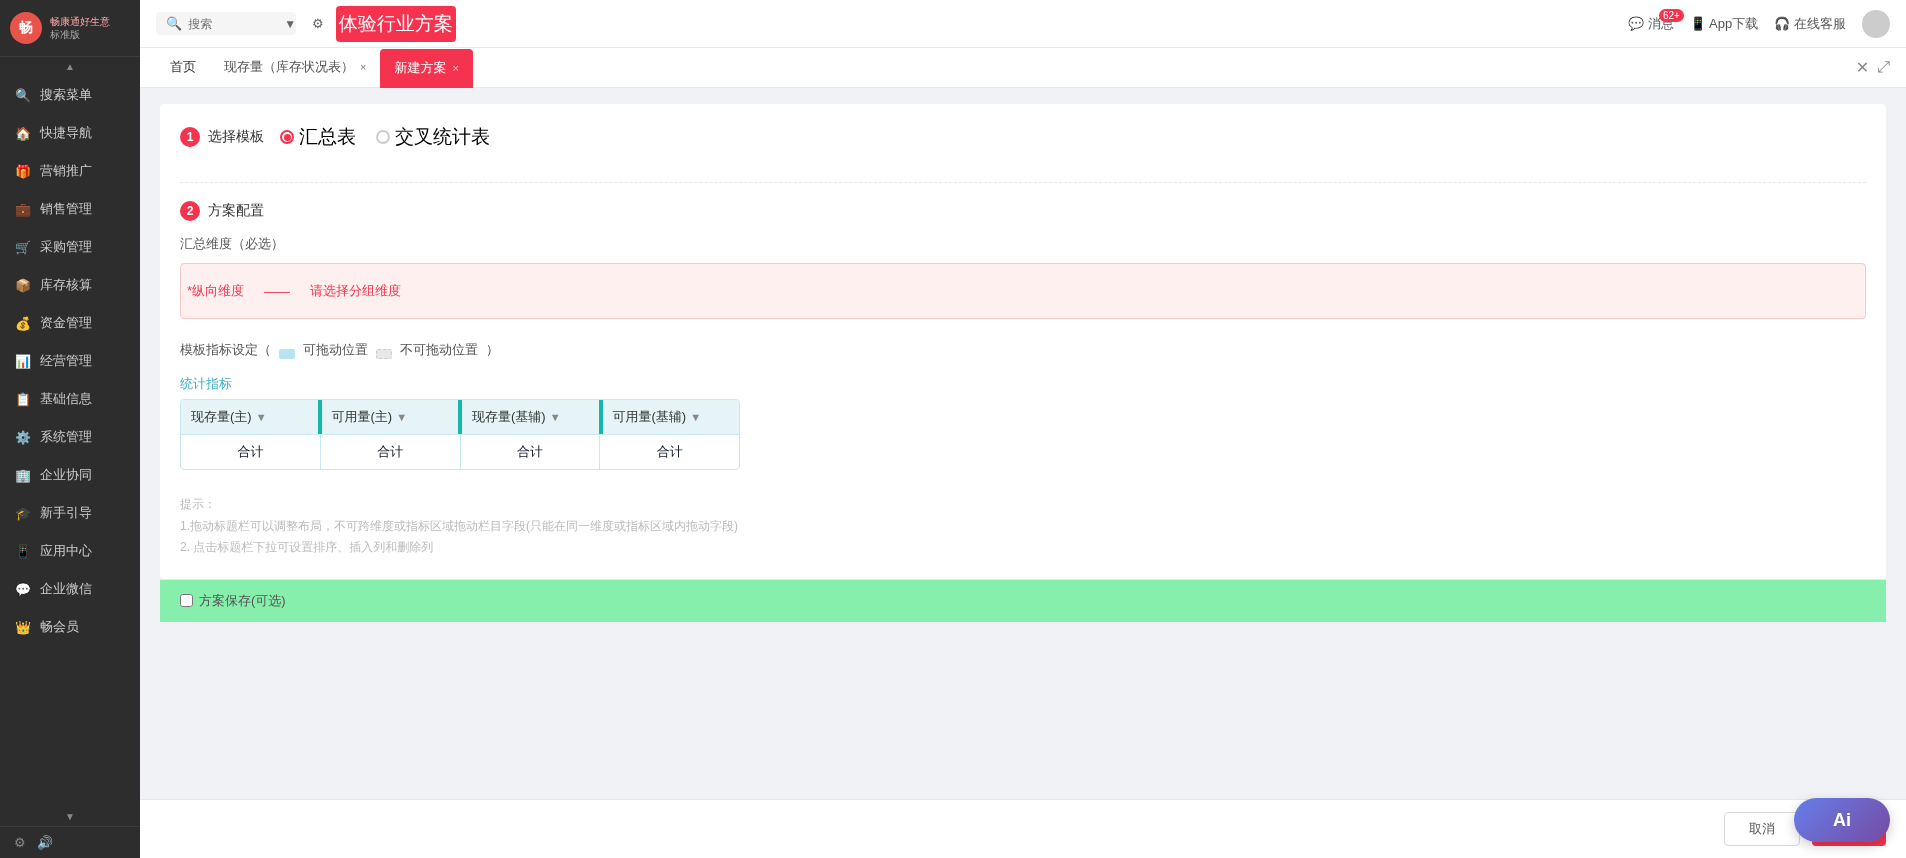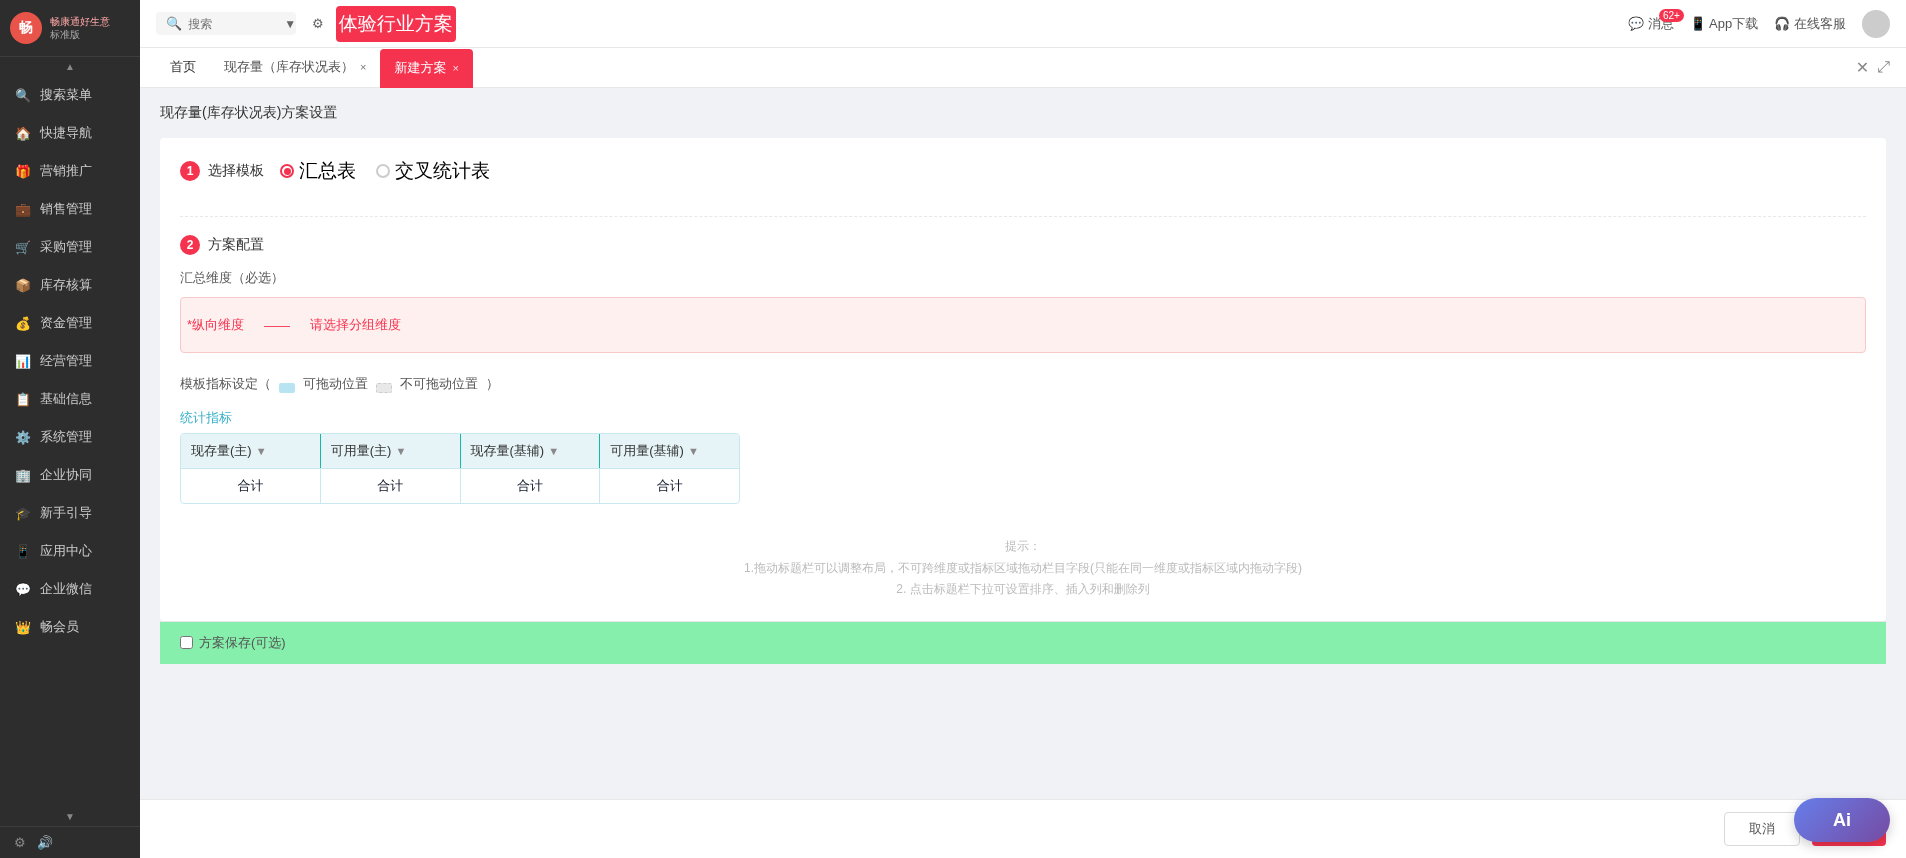--- a/index.html
+++ b/index.html
@@ -302,42 +302,42 @@
     .stats-table-header {
       display: flex;
       background: #e6f4f8;
     }
     .stats-col-header {
       flex: 1;
       padding: 8px 10px;
       display: flex;
       align-items: center;
       gap: 4px;
-      border-right: 1px solid #14b8a6;
+      border-right: 4px solid #14b8a6;
       font-size: 13px;
       color: #333;
     }
     .stats-col-header:last-child { border-right: none; }
     .col-chevron { color: #888; font-size: 11px; cursor: pointer; }
     .stats-table-row {
       display: flex;
       border-top: 1px solid #c8e8f0;
     }
     .stats-col-cell {
       flex: 1;
       padding: 8px 10px;
       border-right: 1px solid #c8e8f0;
       font-size: 13px;
       color: #0f172a;
       text-align: center;
     }
     .stats-col-cell:last-child { border-right: none; }
 
     
-    .tips-section { margin-top: 32px; color: #bbb; font-size: 12px; line-height: 1.8; text-align: center; }
+    .tips-section { margin-top: 24px; color: #bbb; font-size: 12px; line-height: 1.8; }
     .tips-title { color: #bbb; }
 
     
     .bottom-section {
       background: #86efac;
       padding: 12px 20px;
       border-top: 1px solid #e8e8e8;
       display: flex;
       align-items: center;
       gap: 8px;
@@ -534,21 +534,20 @@
       <span>新建方案</span>
       <span class="tab-close">×</span>
     </div>
     <div class="tabs-right">
       <span class="icon">✕</span>
       <span class="icon">⤢</span>
     </div>
   </div>
 
   <div class="content">
-    <div class="page-title">现存量(库存状况表)方案设置</div>
 
     <div class="section-card">
 
       <div class="step1-section">
         <div class="step-header">
           <div class="step-num">1</div>
           <span class="step-title">选择模板</span>
           <div class="radio-group">
             <label class="radio-item">
               <div class="radio-dot checked"></div>

